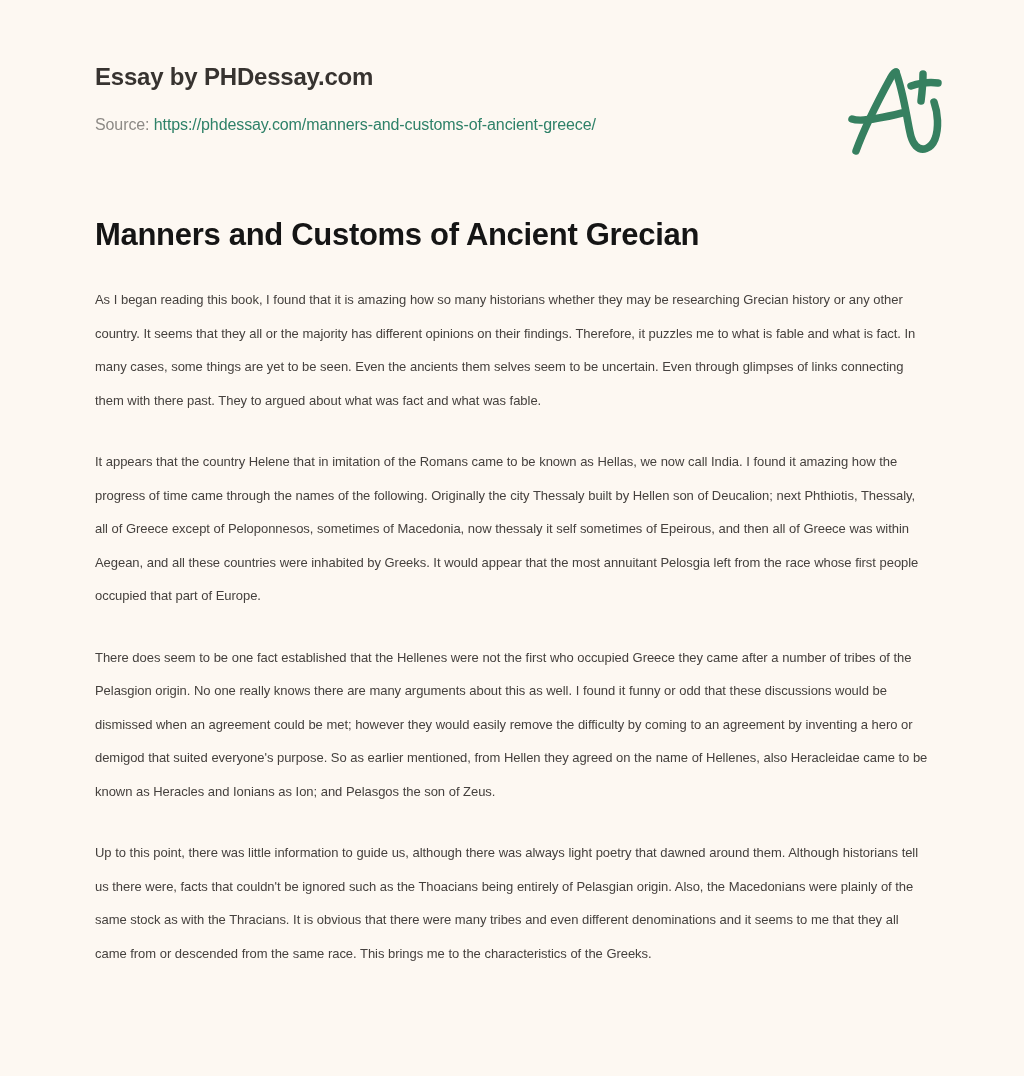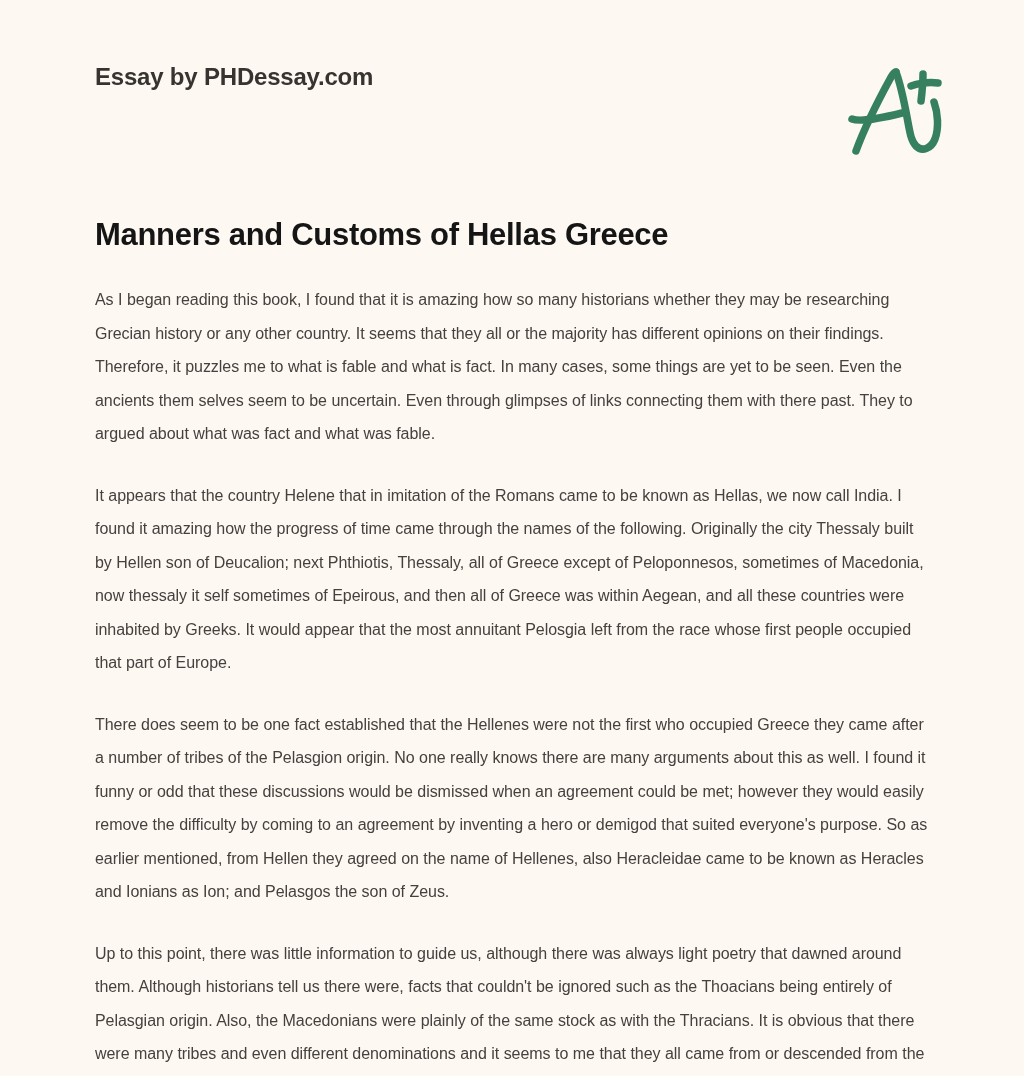--- a/index.html
+++ b/index.html
@@ -88,57 +88,61 @@
   
   .article {
     position: absolute;
     top: 283px;
     left: 95px;
     width: 836px;
   }
 
   .article p {
     margin: 0 0 28px 0;
-    font-size: 16px;
+    font-size: 13px;
     line-height: 33.5px;
     color: #45413e;
     letter-spacing: -0.05px;
     text-align: left;
     word-spacing: 0.1px;
   }
 
   .article p:last-child {
     margin-bottom: 0;
   }
 </style>
 </head>
 <body>
 
 <div class="page">
 
   <header class="header">
     <div class="brand-line">Essay by PHDessay.com</div>
+    <div class="source-line">
+      <span class="source-label">Source:</span>
+      <a class="source-url" href="#">https://phdessay.com/manners-and-customs-of-ancient-greece/</a>
+    </div>
   </header>
 
   <svg class="logo" viewBox="0 0 112 104" aria-hidden="true">
     <g fill="none" stroke="#368060" stroke-width="7.5" stroke-linecap="round" stroke-linejoin="round">
 
       <path d="M18 94 C 26 72, 40 44, 52 22 C 54 18, 56 15, 58 15"></path>
 
       <path d="M58 15 C 62 26, 66 44, 69 60 C 72 76, 73 84, 78 89 C 84 95, 93 92, 97 82 C 101 71, 100 56, 96 45"></path>
 
       <path d="M14 62 C 22 65, 40 62, 64 56"></path>
 
       <path d="M73 29 C 82 26, 93 25, 100 26"></path>
 
       <path d="M85 17 C 85 26, 84 36, 83 44"></path>
     </g>
   </svg>
 
-  <h1 class="doc-title">Manners and Customs of Hellas Greece</h1>
+  <h1 class="doc-title">Manners and Customs of Ancient Grecian</h1>
 
   <article class="article">
     <p>As I began reading this book, I found that it is amazing how so many historians whether they may be researching Grecian history or any other country. It seems that they all or the majority has different opinions on their findings. Therefore, it puzzles me to what is fable and what is fact. In many cases, some things are yet to be seen. Even the ancients them selves seem to be uncertain. Even through glimpses of links connecting them with there past. They to argued about what was fact and what was fable.</p>
     <p>It appears that the country Helene that in imitation of the Romans came to be known as Hellas, we now call India. I found it amazing how the progress of time came through the names of the following. Originally the city Thessaly built by Hellen son of Deucalion; next Phthiotis, Thessaly, all of Greece except of Peloponnesos, sometimes of Macedonia, now thessaly it self sometimes of Epeirous, and then all of Greece was within Aegean, and all these countries were inhabited by Greeks. It would appear that the most annuitant Pelosgia left from the race whose first people occupied that part of Europe.</p>
     <p>There does seem to be one fact established that the Hellenes were not the first who occupied Greece they came after a number of tribes of the Pelasgion origin. No one really knows there are many arguments about this as well. I found it funny or odd that these discussions would be dismissed when an agreement could be met; however they would easily remove the difficulty by coming to an agreement by inventing a hero or demigod that suited everyone's purpose. So as earlier mentioned, from Hellen they agreed on the name of Hellenes, also Heracleidae came to be known as Heracles and Ionians as Ion; and Pelasgos the son of Zeus.</p>
     <p>Up to this point, there was little information to guide us, although there was always light poetry that dawned around them. Although historians tell us there were, facts that couldn't be ignored such as the Thoacians being entirely of Pelasgian origin. Also, the Macedonians were plainly of the same stock as with the Thracians. It is obvious that there were many tribes and even different denominations and it seems to me that they all came from or descended from the same race. This brings me to the characteristics of the Greeks.</p>
 
   </article>
 
 </div>

